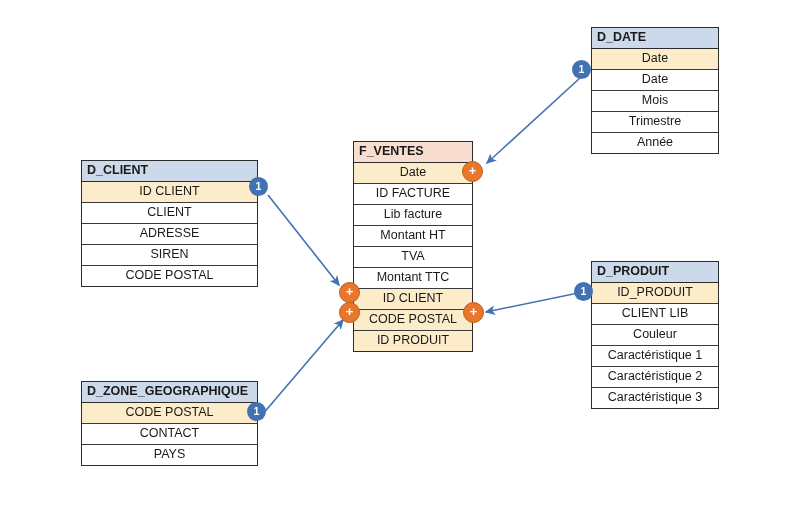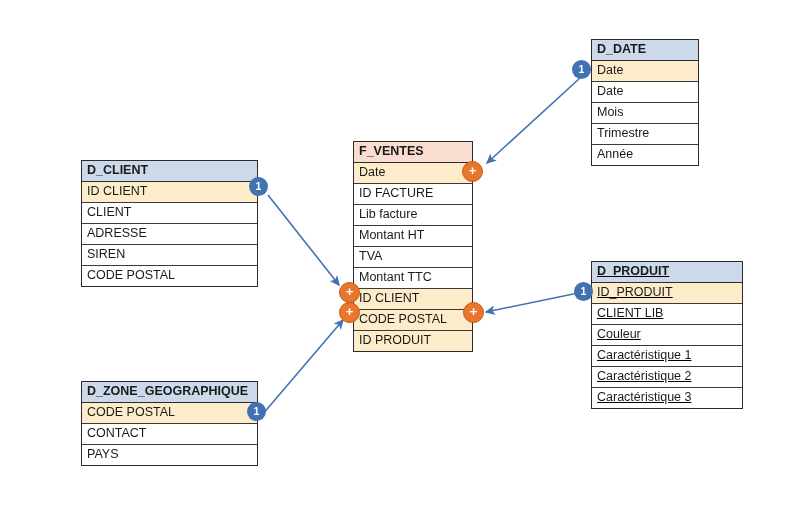--- a/index.html
+++ b/index.html
@@ -51,20 +51,21 @@
   }
   .tbl-row {
     font-size: 12.5px;
     color: #1a1a1a;
     padding: 2px 5px 3px 5px;
     line-height: 15px;
     border-bottom: 1px solid #3a3a3a;
     background: #ffffff;
     white-space: nowrap;
     overflow: hidden;
+    text-align: center;
   }
   .tbl-row:last-child {
     border-bottom: none;
   }
   .tbl-row.key {
     background: #fcecc9;
   }
   .badge-one {
     position: absolute;
     z-index: 5;
@@ -139,30 +140,30 @@
     <div class="tbl-row">ID FACTURE</div>
     <div class="tbl-row">Lib facture</div>
     <div class="tbl-row">Montant HT</div>
     <div class="tbl-row">TVA</div>
     <div class="tbl-row">Montant TTC</div>
     <div class="tbl-row key">ID CLIENT</div>
     <div class="tbl-row key">CODE POSTAL</div>
     <div class="tbl-row key">ID PRODUIT</div>
   </div>
 
-  <div class="table-box" style="left:591px; top:39px; width:108px;">
+  <div class="table-box" style="left:591px; top:27px; width:128px;">
     <div class="tbl-header dim">D_DATE</div>
     <div class="tbl-row key">Date</div>
     <div class="tbl-row">Date</div>
     <div class="tbl-row">Mois</div>
     <div class="tbl-row">Trimestre</div>
     <div class="tbl-row">Année</div>
   </div>
 
-  <div class="table-box" style="left:591px; top:261px; width:152px;text-decoration:underline;">
+  <div class="table-box" style="left:591px; top:261px; width:128px;">
     <div class="tbl-header dim">D_PRODUIT</div>
     <div class="tbl-row key">ID_PRODUIT</div>
     <div class="tbl-row">CLIENT LIB</div>
     <div class="tbl-row">Couleur</div>
     <div class="tbl-row">Caractéristique 1</div>
     <div class="tbl-row">Caractéristique 2</div>
     <div class="tbl-row">Caractéristique 3</div>
   </div>
 
   <div class="badge-one" style="left:572px; top:60px;">1</div>

